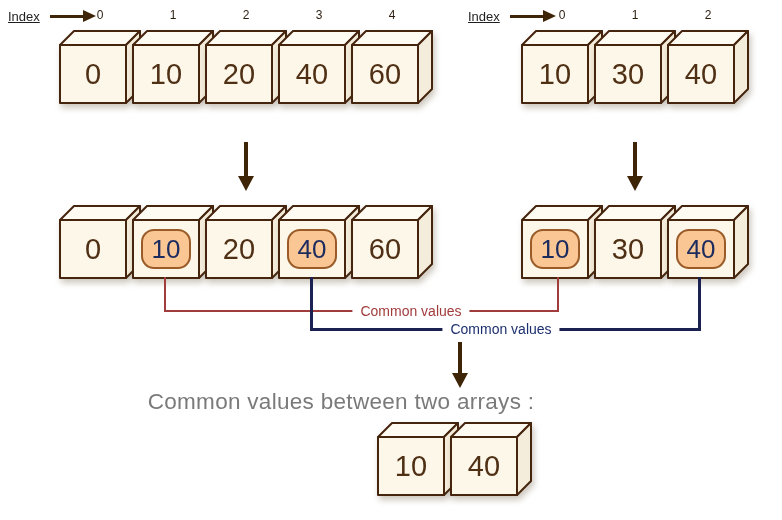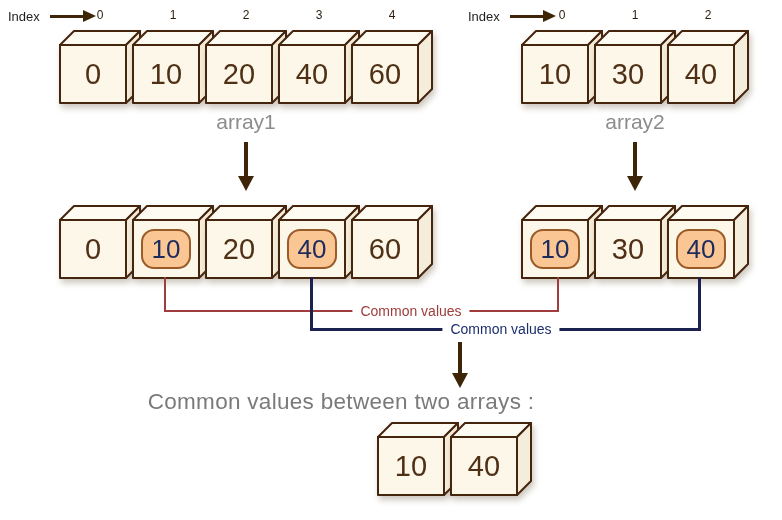--- a/index.html
+++ b/index.html
@@ -1,20 +1,20 @@
 <!DOCTYPE html>
 <html><head>
 <meta charset="utf-8">
 <style>
   html,body{margin:0;padding:0;background:#fff;}
   #canvas{
     position:relative;width:782px;height:520px;background:#ffffff;overflow:hidden;
     font-family:"Liberation Sans", sans-serif;
   }
-  .abs{position:absolute;}
+  .abs{position:absolute;text-decoration:underline;}
   .index-label{font-size:13px;color:#1f1f1f;}
   .index-num{position:absolute;width:22px;text-align:center;font-size:12px;color:#2a1c0e;}
   .cube{position:absolute;width:84px;height:76px;}
   .cube svg{position:absolute;left:0;top:0;filter:drop-shadow(2px 4px 3px rgba(110,95,65,.35));}
   .cube .val{
     position:absolute;left:2px;top:16px;width:66px;height:58px;
     display:flex;align-items:center;justify-content:center;
     font-size:29px;color:#4f3015;
   }
   .cube.hl .val{font-size:26px;color:#1c2b5e;}
@@ -152,22 +152,20 @@
        <g stroke="#46250e" stroke-width="2" stroke-linejoin="round">
          <polygon points="2,16 16,2 82,2 68,16" fill="#fefbf3"></polygon>
          <polygon points="68,16 82,2 82,60 68,74" fill="#f5eddb"></polygon>
          <rect x="2" y="16" width="66" height="58" fill="#fcf7e9"></rect>
        </g>
      </svg>
      <div class="val">40</div>
       </div>
     </div>
 
-  <div class="abs array-label" style="left:166px;top:110px;">array1</div>
-  <div class="abs array-label" style="left:555px;top:110px;">array2</div>
 
   <div class="abs v-arrow" style="left:238px;top:142px;">
     <span class="shaft" style="top:0;height:35px;"></span>
     <span class="head" style="top:34px;"></span>
   </div>
   <div class="abs v-arrow" style="left:627px;top:142px;">
     <span class="shaft" style="top:0;height:35px;"></span>
     <span class="head" style="top:34px;"></span>
   </div>
 

